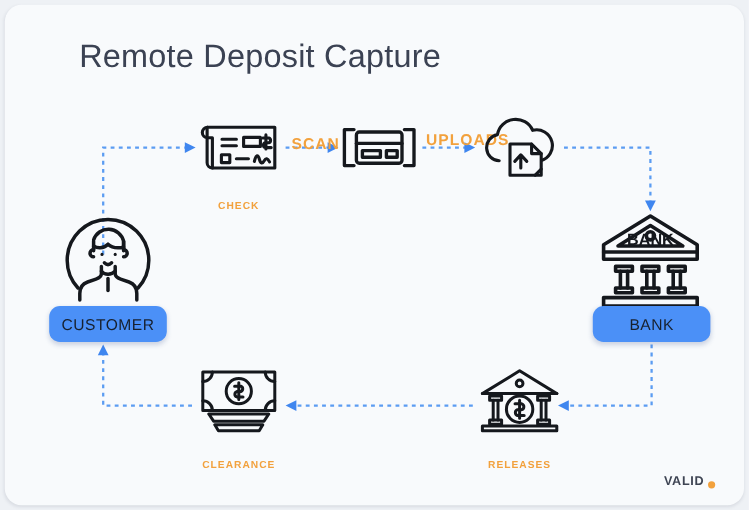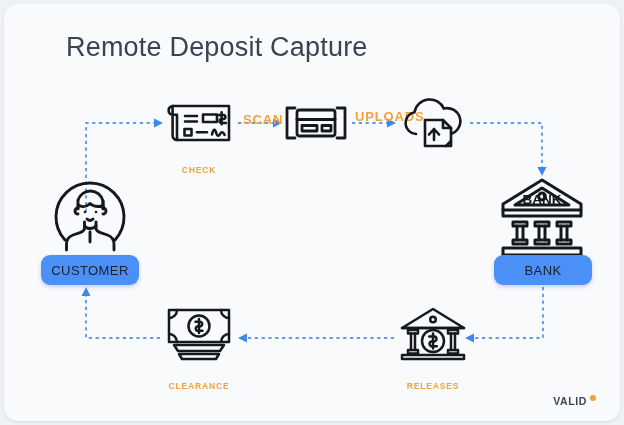--- a/index.html
+++ b/index.html
@@ -59,21 +59,21 @@
   #node-clearance {left:394px;top:302px;width:70px;}
 
   #label-scan   {left:239px;top:108px;}
   #label-uploads{left:351px;top:105px;}
 
   #pill-customer {left:37px;top:251px;width:98px;height:30px;}
   #pill-bank     {left:490px;top:251px;width:98px;height:30px;}
 
   #brand{
     position:absolute;right:24px;bottom:14px;
-    display:flex;align-items:flex-start;gap:3px;
+    display:flex;align-items:flex-end;gap:3px;
   }
   #brand .bt{font-size:10.5px;font-weight:bold;letter-spacing:.6px;color:#3e4453;}
   #brand .bd{width:6px;height:6px;border-radius:50%;background:#f2a13d;display:block;}
 </style>
 </head>
 <body>
 
 <div id="card">
 
   <div id="title">Remote Deposit Capture</div>

